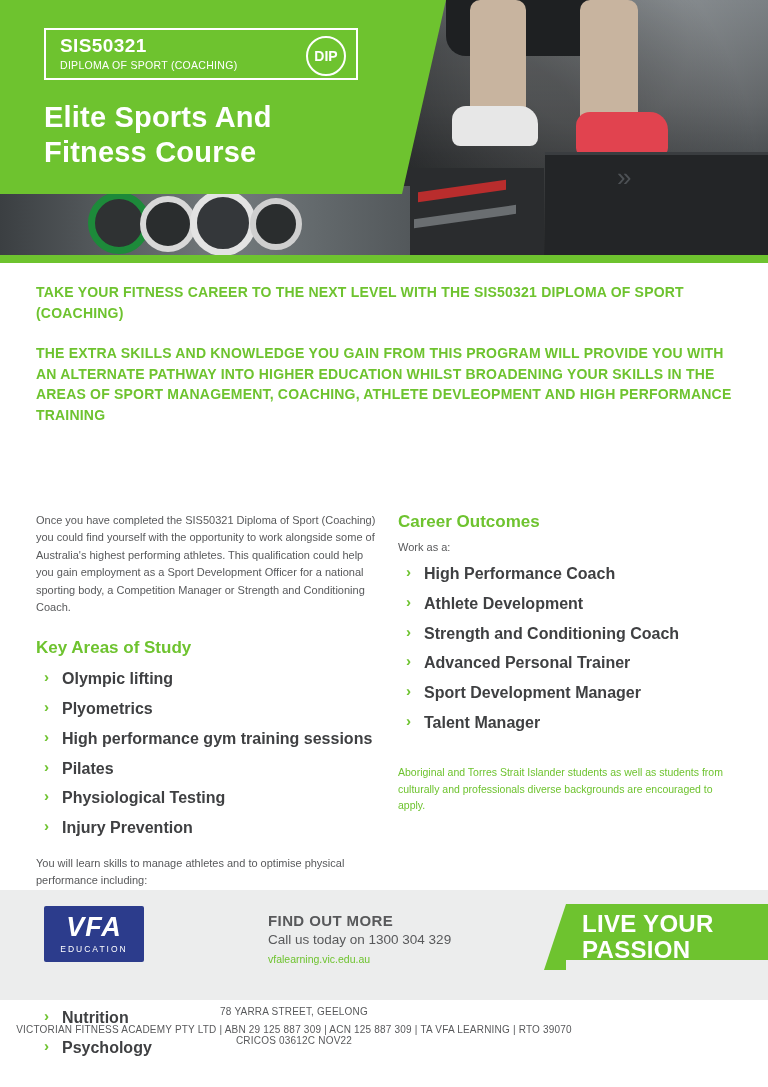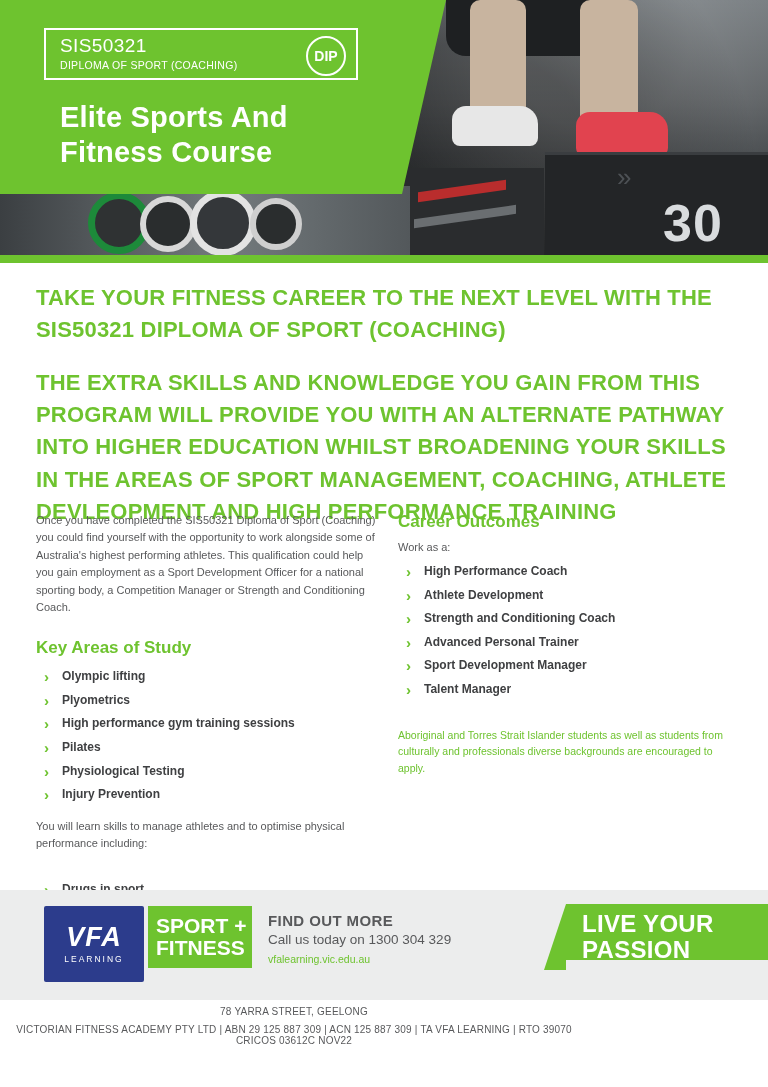--- a/index.html
+++ b/index.html
@@ -115,49 +115,49 @@
     border-top: 194px solid #6ec32f;
     border-right: 44px solid transparent;
   }
   .code-box {
     position: absolute; left: 44px; top: 28px;
     width: 314px; height: 52px;
     border: 2px solid #ffffff;
   }
   .code-box .code {
     position: absolute; left: 14px; top: 5px;
-    color: #ffffff; font-size: 19px; font-weight: normal; letter-spacing: .4px;
+    color: #ffffff; font-size: 19px; font-weight: bold; letter-spacing: .4px;
   }
   .code-box .sub {
     position: absolute; left: 14px; top: 29px;
     color: #ffffff; font-size: 10.5px; letter-spacing: .3px;
   }
   .dip-circle {
     position: absolute; right: 10px; top: 6px;
     width: 40px; height: 40px; border-radius: 50%;
     border: 2px solid #ffffff;
     color: #ffffff; font-size: 14px; font-weight: bold;
     display: flex; align-items: center; justify-content: center;
   }
   .hero-title {
-    position: absolute; left: 60px; top: 100px;
+    position: absolute; left: 44px; top: 100px;
     color: #ffffff; font-size: 29px; font-weight: bold;
     line-height: 1.22; letter-spacing: .2px;
   }
 
   
   .hero-strip {
     position: absolute; left: 0; top: 255px; width: 768px; height: 8px;
     background: #6ec32f;
   }
 
   
   .headline-wrap { position: absolute; left: 36px; top: 282px; width: 700px; }
   .headline {
-    color: #6ec32f; font-size: 22px; font-weight: bold;
+    color: #6ec32f; font-size: 14px; font-weight: bold;
     line-height: 1.47; letter-spacing: .2px;
     text-transform: uppercase;
   }
   .headline.two { margin-top: 20px; }
 
   
   .col-left { position: absolute; left: 36px; top: 512px; width: 344px; }
   .col-right { position: absolute; left: 398px; top: 512px; width: 338px; }
 
   .body-text {
@@ -166,21 +166,21 @@
   .section-title {
     color: #6ec32f; font-size: 17px; font-weight: bold;
     margin-top: 22px; margin-bottom: 9px;
   }
   .section-title.first { margin-top: 0; }
   ul.bullets { list-style: none; }
   ul.bullets li {
     position: relative;
     padding-left: 26px;
     color: #3f4042;
-    font-size: 12px;
+    font-size: 16px;
     font-weight: bold;
     line-height: 1.55;
     margin-bottom: 5px;
   }
   ul.bullets li::before {
     content: "\203A";
     position: absolute; left: 8px; top: -2px;
     color: #6ec32f; font-size: 15px; font-weight: bold;
   }
   .work-as { color: #58595b; font-size: 11px; margin-bottom: 9px; }
@@ -189,21 +189,21 @@
     color: #6ec32f; font-size: 10.5px; line-height: 1.6; margin-top: 28px;
   }
 
   
   .footer {
     position: absolute; left: 0; top: 890px; width: 768px; height: 110px;
     background: #eceded;
   }
   .logo-vfa {
     position: absolute; left: 44px; top: 16px;
-    width: 100px; height: 76px;
+    width: 100px; height: 56px;
     background: #2c3c8c;
     display: flex; flex-direction: column; align-items: center; justify-content: center;
     border-radius: 2px;
   }
   .logo-vfa .vfa {
     color: #ffffff; font-size: 27px; font-weight: bold; letter-spacing: 1px; line-height: 1;
     font-style: italic;
   }
   .logo-vfa .learning {
     color: #ffffff; font-size: 8.5px; letter-spacing: 2px; margin-top: 3px;
@@ -264,21 +264,20 @@
       <div class="shoe s2"></div>
     </div>
 
     <div class="plyo-small">
       <div class="bar"></div>
       <div class="bar2"></div>
     </div>
 
     <div class="plyo-box">
       <div class="chev">»</div>
-      <div class="num">30</div>
     </div>
 
     <div class="weights"></div>
     <div class="plate p1"></div>
     <div class="plate p2"></div>
     <div class="plate p3"></div>
     <div class="plate p4"></div>
 
     <div class="hero-panel">
       <div class="code-box">
@@ -332,25 +331,21 @@
       <li>Advanced Personal Trainer</li>
       <li>Sport Development Manager</li>
       <li>Talent Manager</li>
     </ul>
     <div class="atsi-note">Aboriginal and Torres Strait Islander students as well as students from culturally and professionals diverse backgrounds are encouraged to apply.</div>
   </div>
 
   <div class="footer">
     <div class="logo-vfa">
       <div class="vfa">VFA</div>
-      <div class="learning">LEARNING</div>
-    </div>
-    <div class="logo-sf">
-      <div class="l1">SPORT +</div>
-      <div class="l2">FITNESS</div>
+      <div class="learning">EDUCATION</div>
     </div>
     <div class="find-out">
       <div class="fo-title">FIND OUT MORE</div>
       <div class="fo-call">Call us today on 1300 304 329</div>
       <div class="fo-web">vfalearning.vic.edu.au</div>
     </div>
     <div class="live-passion">
       <div class="lp1">LIVE YOUR</div>
       <div class="lp2">PASSION</div>
     </div>

